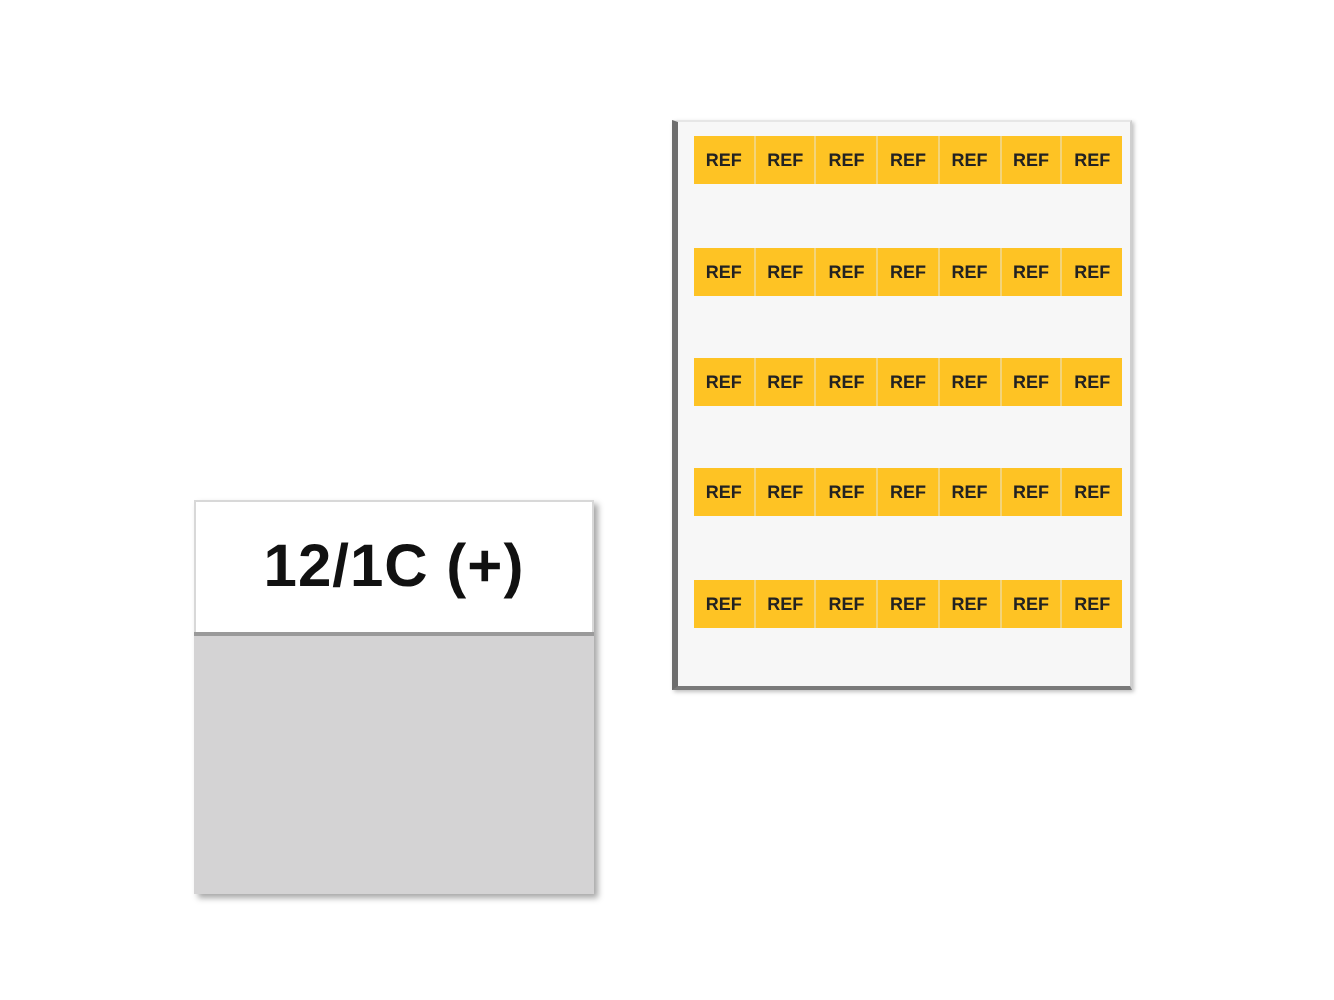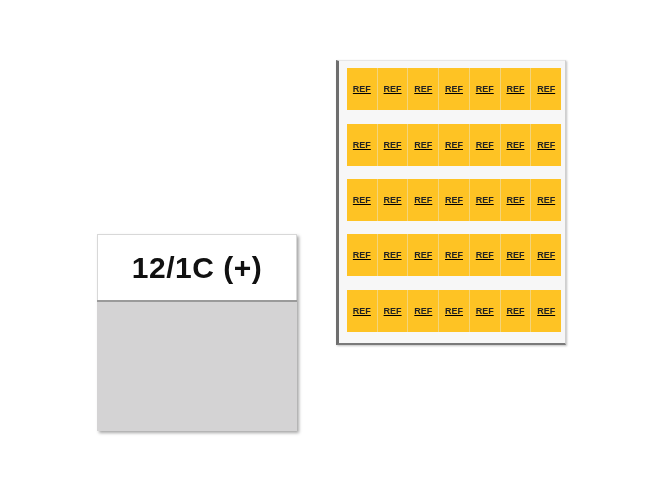--- a/index.html
+++ b/index.html
@@ -1,22 +1,22 @@
 <!DOCTYPE html>
 <html><head>
 <meta charset="utf-8">
 <style>
   html,body{margin:0;padding:0;}
   body{width:667px;height:500px;background:#ffffff;position:relative;overflow:hidden;font-family:"Liberation Sans",sans-serif;}
-  .card{position:absolute;left:97px;top:234px;width:200px;height:197px;box-shadow:2px 2px 3px rgba(0,0,0,0.35);}
+  .card{position:absolute;left:97px;top:250px;width:200px;height:197px;box-shadow:2px 2px 3px rgba(0,0,0,0.35);}
   .card-top{height:66px;background:#ffffff;border:1px solid #d8d8d8;border-bottom:none;box-sizing:border-box;display:flex;align-items:center;justify-content:center;}
   .card-label{font-size:30px;font-weight:bold;color:#111;letter-spacing:0.5px;}
   .card-bottom{height:131px;background:#d4d3d4;border-top:2px solid #9a9a9a;box-sizing:border-box;}
   .sheet{position:absolute;left:336px;top:60px;width:230px;height:285px;background:#f7f7f7;border-left:3px solid #6e6e6e;border-bottom:2px solid #7a7a7a;border-right:1px solid #cfcfcf;border-top:1px solid #e6e6e6;box-sizing:border-box;box-shadow:1px 1px 2px rgba(0,0,0,0.25);}
-  .strip{position:absolute;left:8px;width:214px;height:42px;display:flex;text-decoration:underline;}
+  .strip{position:absolute;left:8px;width:214px;height:24px;display:flex;}
   .tag{flex:1;background:#fec324;border-right:1px solid #f3d47a;display:flex;align-items:center;justify-content:center;font-size:9px;font-weight:bold;color:#222;}
   .tag:last-child{border-right:none;}
 </style>
 </head>
 <body>
 
 <div class="card">
   <div class="card-top">
     <span class="card-label">12/1C (+)</span>
   </div>

